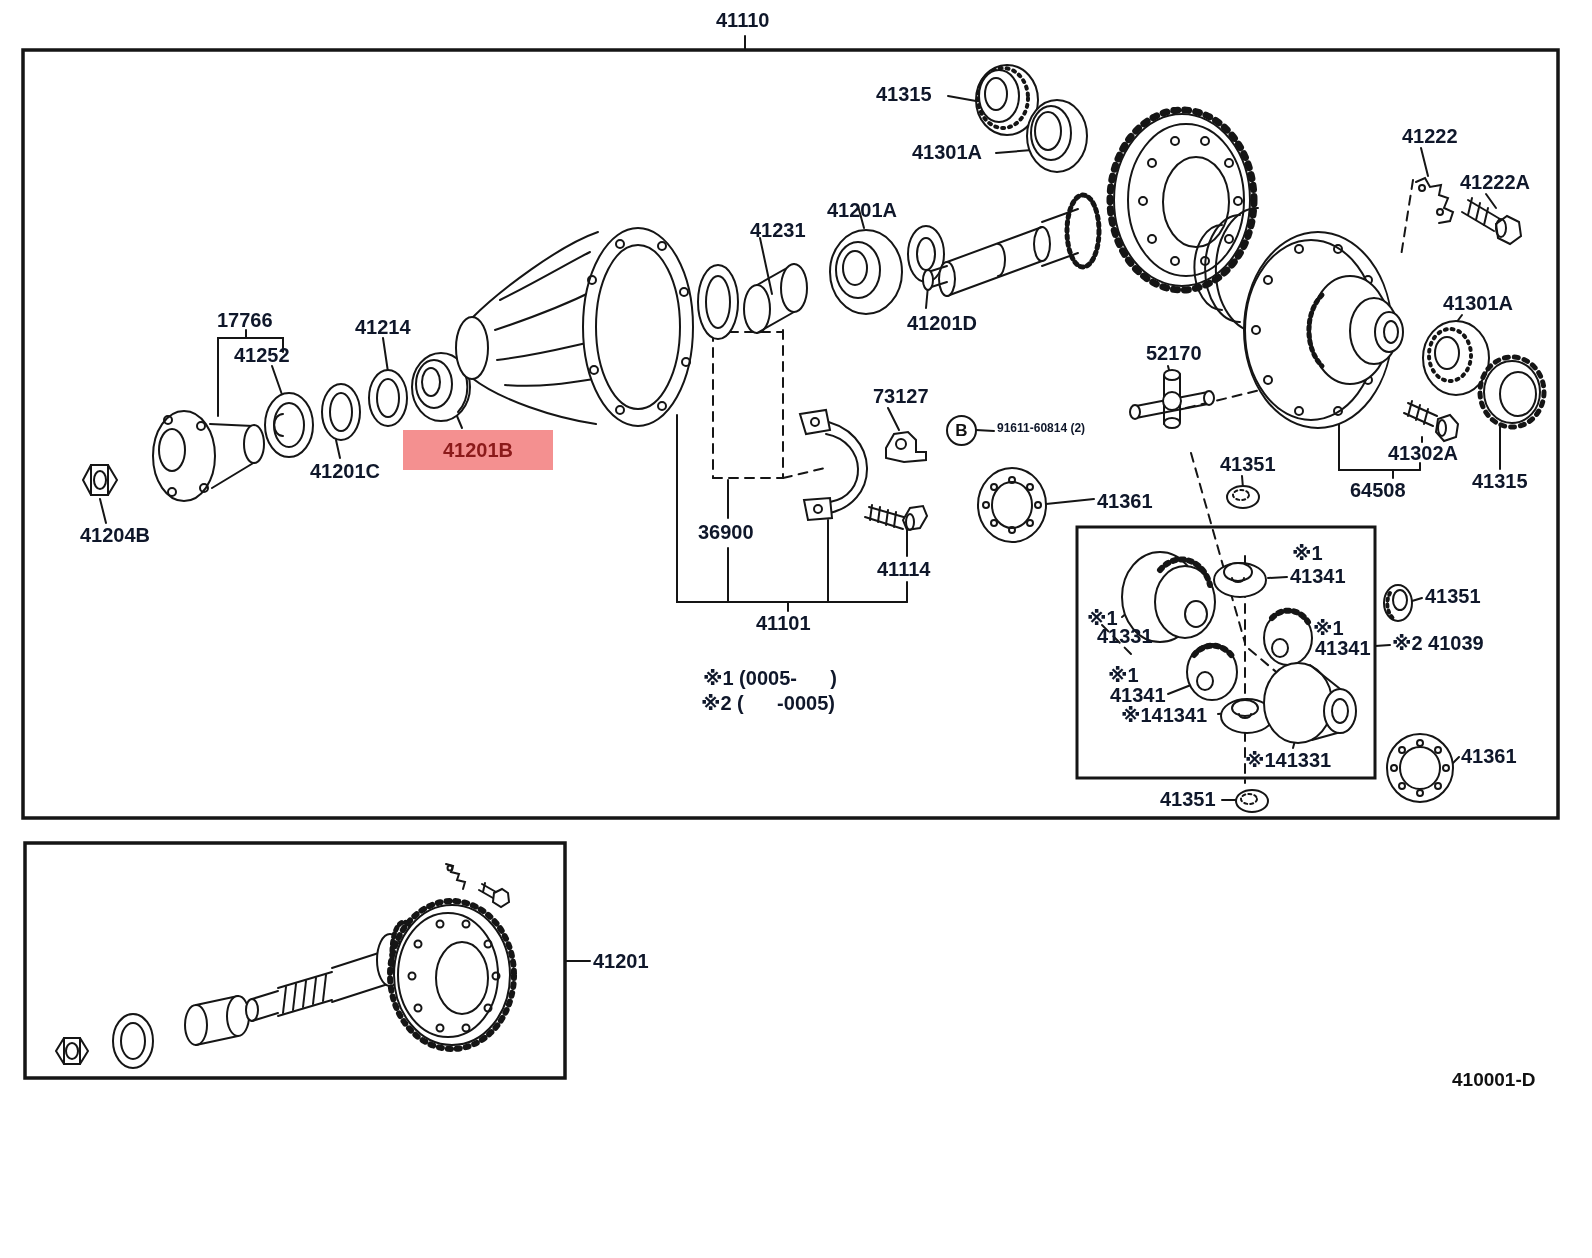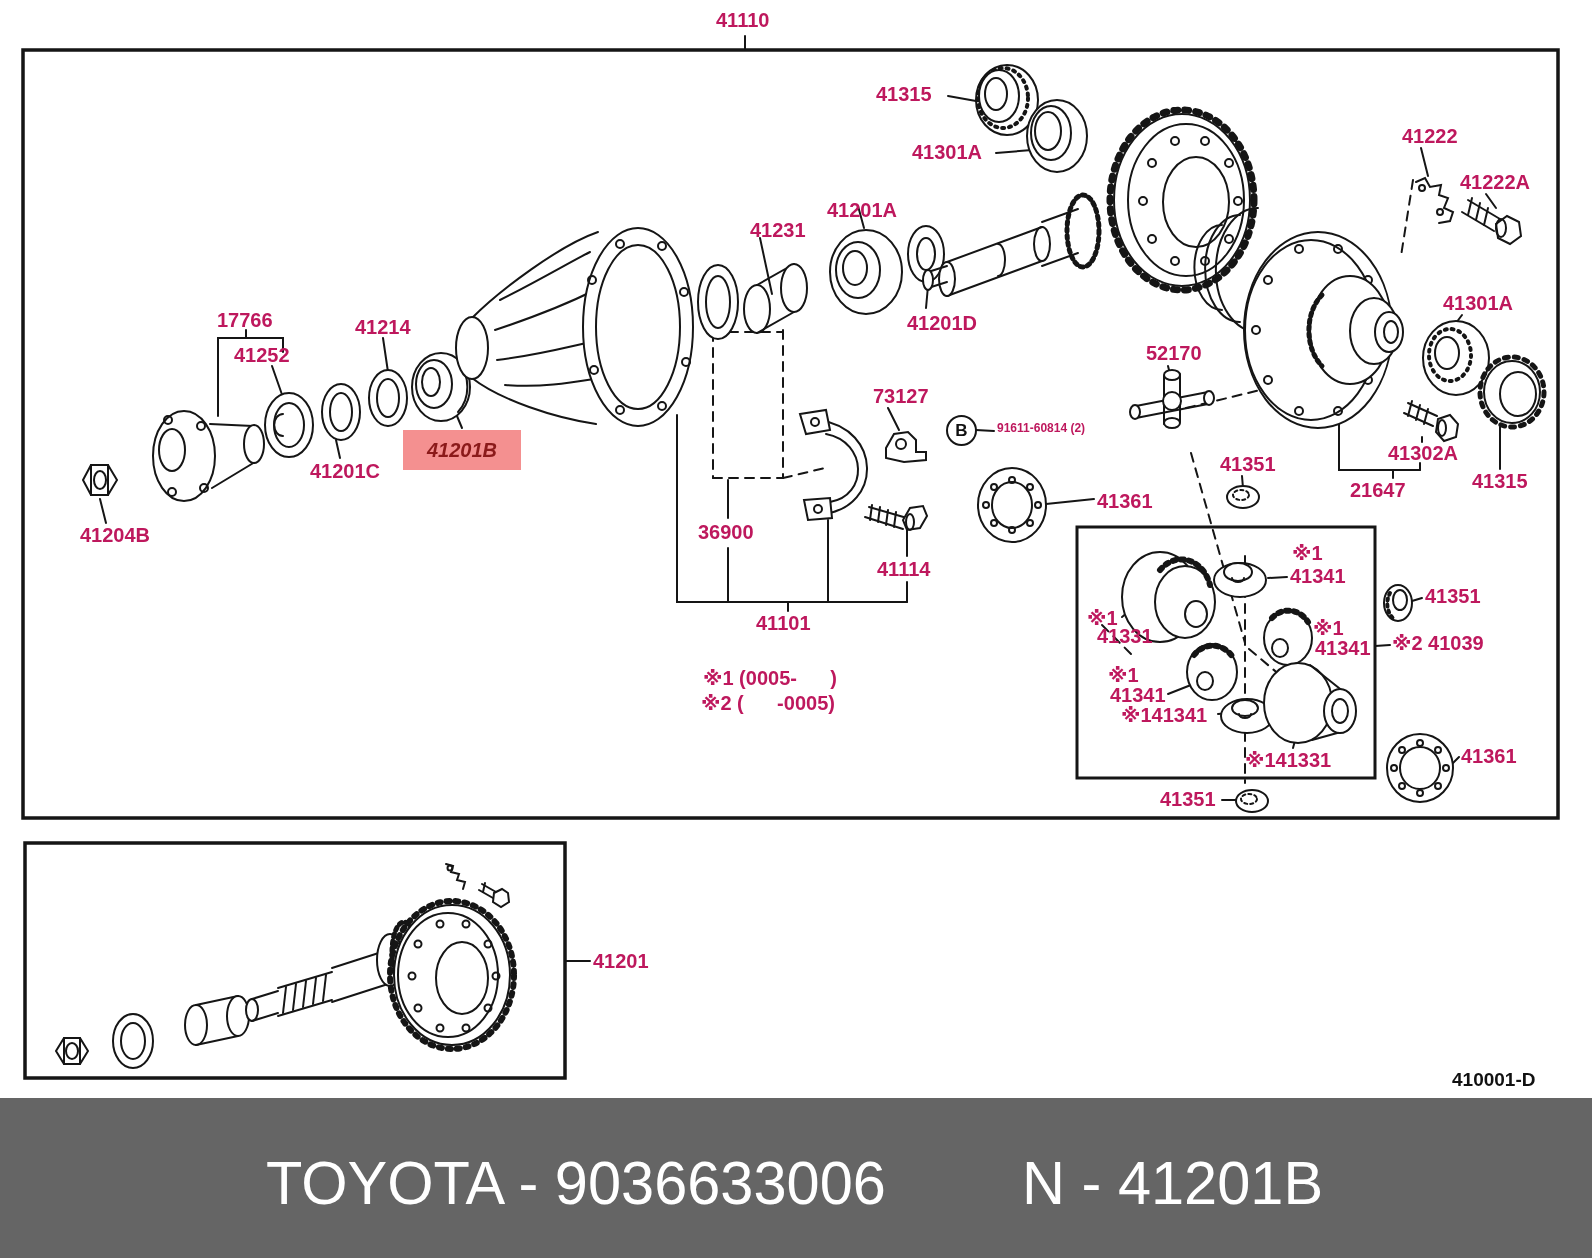--- a/index.html
+++ b/index.html
@@ -5,23 +5,23 @@
   :root{
     --hl-bg:#f49090; --hl-fg:#8b1a1a;
     --bar-bg:#656565; --bar-fg:#ffffff;
     --line:#151515;
   }
   html,body{margin:0;padding:0;background:#fff;}
   #stage{position:relative;width:1592px;height:1258px;background:#fff;overflow:hidden;
          font-family:"Liberation Sans","DejaVu Sans",sans-serif;}
   svg{position:absolute;left:0;top:0;}
   .lbl{position:absolute;font:bold 20px "Liberation Sans","DejaVu Sans",sans-serif;
-       color:#be185d;line-height:1;white-space:pre;letter-spacing:0;}
+       color:#0f172a;line-height:1;white-space:pre;letter-spacing:0;}
   .sm{font-size:12px;}
-  .hl{background:var(--hl-bg);color:var(--hl-fg);padding:10px 24px;font-style:italic;}
+  .hl{background:var(--hl-bg);color:var(--hl-fg);padding:10px 40px;}
   .bmark{position:absolute;left:946px;top:415px;width:27px;height:27px;border:2.5px solid var(--line);
          border-radius:50%;display:flex;align-items:center;justify-content:center;
          font:bold 17px "Liberation Sans","DejaVu Sans",sans-serif;color:#111;}
   .sheet{position:absolute;font:bold 19px "Liberation Sans","DejaVu Sans",sans-serif;color:#111;text-align:right;}
   .footer{position:absolute;left:0;top:1098px;width:1592px;height:160px;background:var(--bar-bg);}
   .ftxt{position:absolute;top:54px;font:62px "Liberation Sans",sans-serif;color:var(--bar-fg);
         line-height:1;transform:scaleX(.96);transform-origin:left;}
 </style>
 </head>
 <body>
@@ -403,23 +403,19 @@
   <div class="lbl" style="left:1315px;top:638px">41341</div>
   <div class="lbl" style="left:1108px;top:665px">※1</div>
   <div class="lbl" style="left:1110px;top:685px">41341</div>
   <div class="lbl" style="left:1121px;top:705px">※141341</div>
   <div class="lbl" style="left:1245px;top:750px">※141331</div>
   <div class="lbl" style="left:1425px;top:586px">41351</div>
   <div class="lbl" style="left:1392px;top:633px">※2 41039</div>
   <div class="lbl" style="left:1461px;top:746px">41361</div>
   <div class="lbl" style="left:1160px;top:789px">41351</div>
   <div class="lbl" style="left:1388px;top:443px">41302A</div>
-  <div class="lbl" style="left:1350px;top:480px">21647</div>
+  <div class="lbl" style="left:1350px;top:480px">64508</div>
   <div class="lbl" style="left:1472px;top:471px">41315</div>
   <div class="lbl" style="left:593px;top:951px">41201</div>
 
   <div class="sheet" style="left:1452px;top:1069px">410001-D</div>
 
-  <div class="footer">
-    <div class="ftxt" style="left:266px">TOYOTA - 9036633006</div>
-    <div class="ftxt" style="left:1022px">N - 41201B</div>
-  </div>
 </div>
 
 </body></html>

